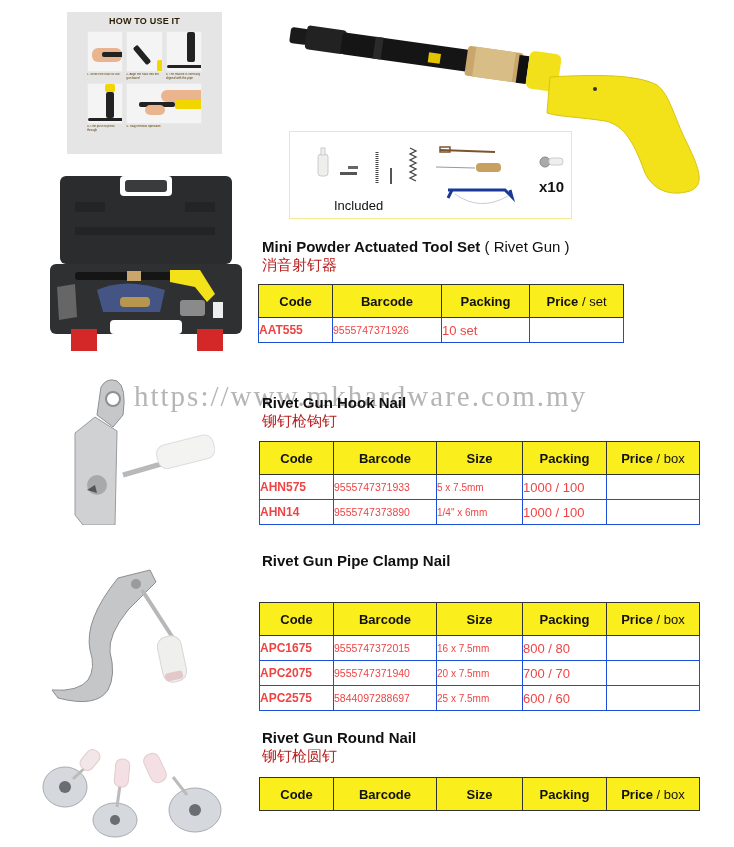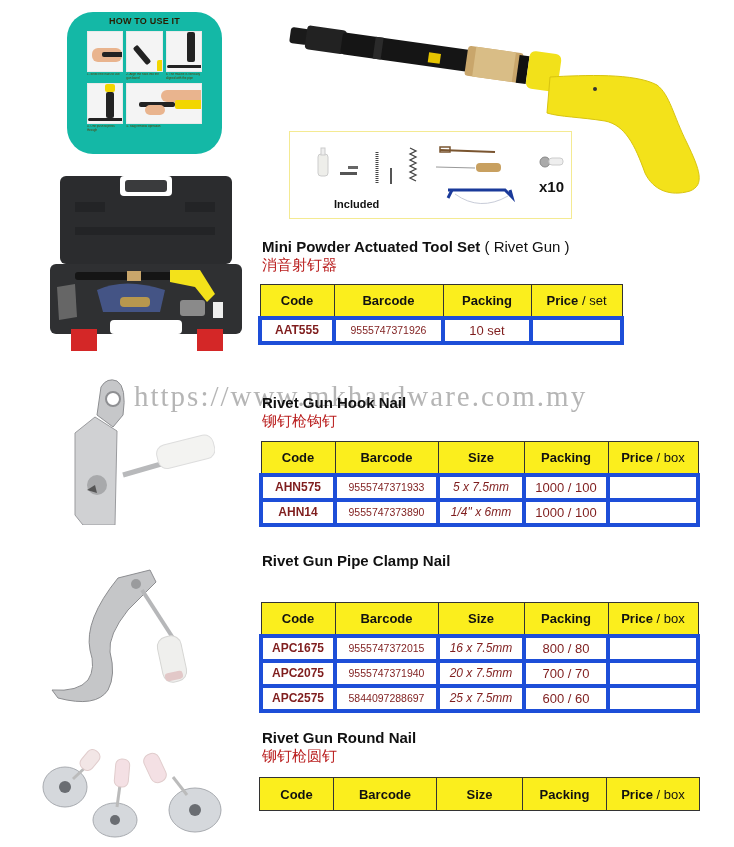--- a/index.html
+++ b/index.html
@@ -1,54 +1,54 @@
 <!DOCTYPE html>
 <html><head>
 <meta charset="utf-8">
 <style>
   * { box-sizing: border-box; margin: 0; padding: 0; }
   body { width: 734px; height: 847px; background: #ffffff; position: relative; overflow: hidden;
          font-family: "Liberation Sans", sans-serif; color: #111; }
   .abs { position: absolute; }
 
   
-  .howto { left: 67px; top: 12px; width: 155px; height: 142px; background: #14b8a6; padding: 4px 20px; border-radius: 26px; }
+  .howto { left: 67px; top: 12px; width: 155px; height: 142px; background: #e5e5e5; padding: 4px 20px; }
   .howto-title { text-align: center; font-weight: 900; font-size: 9px; color: #2a1c00; letter-spacing: 0.2px; margin-bottom: 5px; }
   .howto-grid { display: grid; grid-template-columns: repeat(3, 1fr); grid-template-rows: 41px 9px 41px 9px; gap: 1px 3px; }
   .step-img { background: #f4f4f4; border: 1px solid #e9e9e9; position: relative; overflow: hidden; }
   .step-cap { font-size: 3px; color: #5a3c00; line-height: 3.5px; overflow: hidden; }
   .step-img.wide { grid-column: 2 / span 2; }
   .step-cap.wide { grid-column: 2 / span 2; }
   .mini-tool { position: absolute; background: #222; border-radius: 2px; }
   .mini-yellow { position: absolute; background: #f2d600; border-radius: 2px; }
   .mini-skin { position: absolute; background: #e9b48e; border-radius: 6px; }
 
   
   .gun { left: 275px; top: 25px; width: 450px; height: 180px; }
 
   
   .included { left: 289px; top: 131px; width: 283px; height: 88px; border: 1.5px solid #f4ea92; background: #fff; }
-  .inc-label { position: absolute; left: 44px; top: 66px; font-weight: bold; font-size: 11px; }
+  .inc-label { position: absolute; left: 44px; top: 66px; font-weight: normal; font-size: 13px; }
   .inc-x10 { position: absolute; left: 249px; top: 46px; font-weight: bold; font-size: 15px; }
 
   
   .case { left: 35px; top: 172px; width: 215px; height: 185px; }
 
   
   .ptitle { font-weight: bold; font-size: 15px; color: #111; white-space: nowrap; }
   .ptitle .light { font-weight: normal; }
   .pcn { font-size: 15px; color: #b91c1c; margin-top: 1px; }
 
   table.spec { position: absolute; border-collapse: collapse; border: 1.5px solid #333; }
   table.spec th { background: #fbee1d; font-weight: bold; font-size: 13px; border: 1px solid #333; height: 33px; text-align: center; color: #111; }
   table.spec th .light { font-weight: normal; }
-  table.spec td { border: 4px solid #1d4ed8; height: 25px; text-align: center; font-size: 13px; color: #7f1d1d; }
+  table.spec td { border: 1px solid #1d4ed8; height: 25px; text-align: left; font-size: 13px; color: #ef4444; }
   table.spec td.code { font-weight: bold; font-size: 12px; }
   table.spec td.bar { font-size: 10.5px; }
-  table.spec td.size { font-size: 12px; font-style: italic; }
+  table.spec td.size { font-size: 10px; }
 
   .watermark { left: 134px; top: 380px; font-family: "Liberation Serif", serif; font-size: 29px; color: rgba(120,120,120,0.55); letter-spacing: 2px; white-space: nowrap; pointer-events: none; text-align: center; }
 </style>
 </head>
 <body>
 
 <div class="abs howto">
   <div class="howto-title">HOW TO USE IT</div>
   <div class="howto-grid">
     <div class="step-img">

